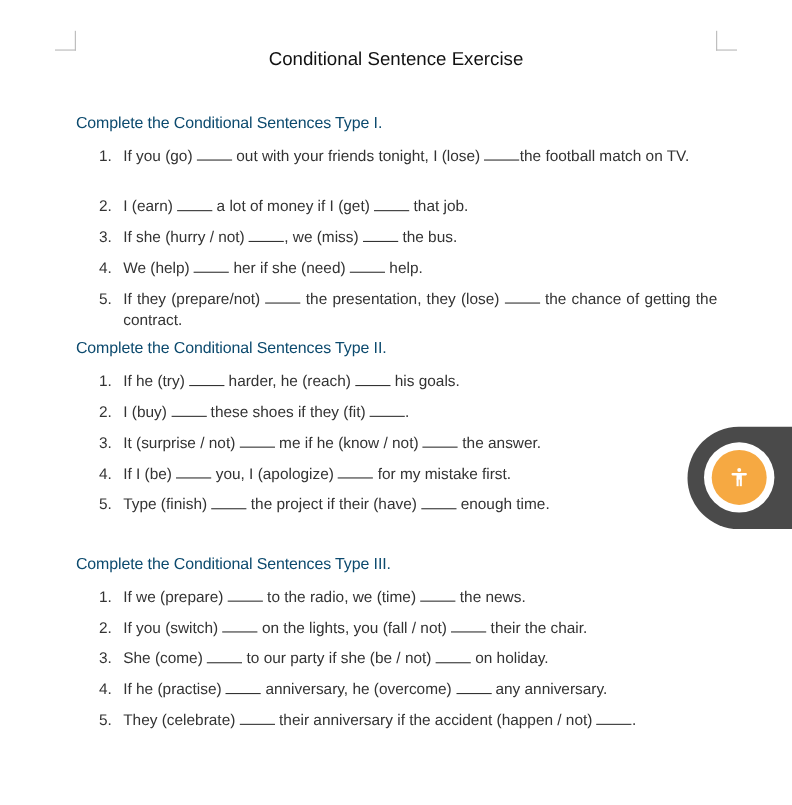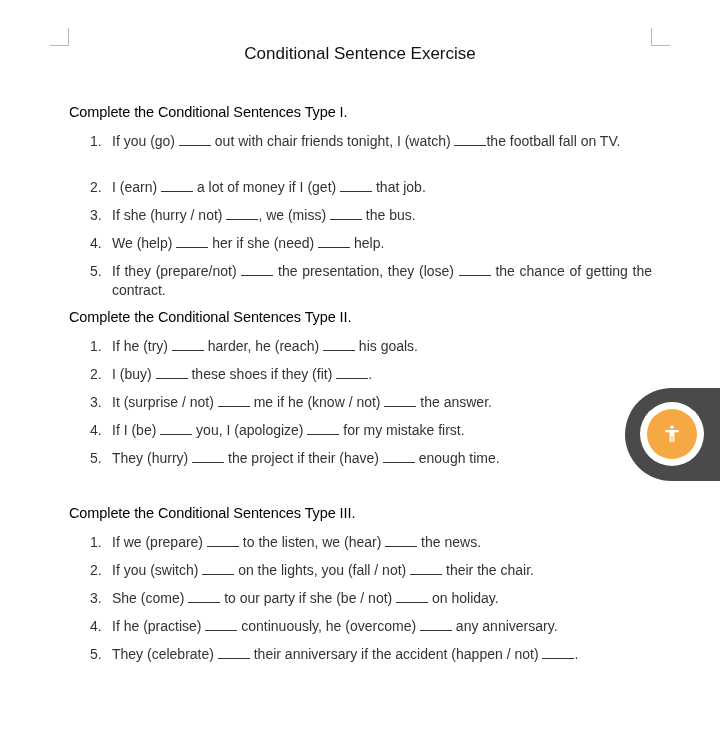--- a/index.html
+++ b/index.html
@@ -8,21 +8,21 @@
     font-family: "Liberation Sans", "DejaVu Sans", sans-serif; color: #2a2a2a;
   }
   .corner { position: absolute; width: 18px; height: 17px; border-color: #b8b8b8; border-style: solid; }
   .corner.left { left: 50px; top: 28px; border-width: 0 1px 1px 0; }
   .corner.right { left: 651px; top: 28px; border-width: 0 0 1px 1px; }
   .doc-title {
     position: absolute; left: 0; width: 720px; top: 44px; text-align: center;
     font-size: 17px; color: #111;
   }
   .section-heading {
-    position: absolute; left: 69px; font-size: 14.5px; color: #000000; letter-spacing: -0.1px;
+    position: absolute; left: 69px; font-size: 14.5px; color: #0c4a6e; letter-spacing: -0.1px;
   }
   .list { position: absolute; left: 0; width: 720px; margin: 0; padding: 0; list-style: none; }
   .item { position: absolute; left: 90px; width: 562px; font-size: 14px; line-height: 19px; color: #333; }
   .item .num { position: absolute; left: 0; top: 0; width: 18px; }
   .item .txt { display: block; margin-left: 22px; text-align: justify; text-align-last: left; }
   .item.wrap .txt { text-align: justify; }
   .blank { display: inline-block; border-bottom: 1px solid #333; width: 32px; height: 12px; vertical-align: baseline; }
   .a11y-pill {
     position: absolute; left: 625px; top: 388px; width: 110px; height: 93px;
     background: #4a4a4a; border-radius: 47px 0 0 47px;
@@ -41,21 +41,21 @@
 
 <div class="corner left"></div>
 <div class="corner right"></div>
 
 <div class="doc-title">Conditional Sentence Exercise</div>
 
 <div class="section-heading" style="top:104px">Complete the Conditional Sentences Type I.</div>
 <div class="list">
   <div class="item wrap" style="top:132px">
     <span class="num">1.</span>
-    <span class="txt"><span>If you (go) </span><span class="blank"></span><span> out with chair friends tonight, I (watch) </span><span class="blank"></span><span>the football fall on TV.</span></span>
+    <span class="txt"><span>If you (go) </span><span class="blank"></span><span> out with your friends tonight, I (lose) </span><span class="blank"></span><span>the football match on TV.</span></span>
   </div>
   <div class="item" style="top:178px">
     <span class="num">2.</span>
     <span class="txt"><span>I (earn) </span><span class="blank"></span><span> a lot of money if I (get) </span><span class="blank"></span><span> that job.</span></span>
   </div>
   <div class="item" style="top:206px">
     <span class="num">3.</span>
     <span class="txt"><span>If she (hurry / not) </span><span class="blank"></span><span>, we (miss) </span><span class="blank"></span><span> the bus.</span></span>
   </div>
   <div class="item" style="top:234px">
@@ -81,41 +81,41 @@
   <div class="item" style="top:393px">
     <span class="num">3.</span>
     <span class="txt"><span>It (surprise / not) </span><span class="blank"></span><span> me if he (know / not) </span><span class="blank"></span><span> the answer.</span></span>
   </div>
   <div class="item" style="top:421px">
     <span class="num">4.</span>
     <span class="txt"><span>If I (be) </span><span class="blank"></span><span> you, I (apologize) </span><span class="blank"></span><span> for my mistake first.</span></span>
   </div>
   <div class="item" style="top:449px">
     <span class="num">5.</span>
-    <span class="txt"><span>They (hurry) </span><span class="blank"></span><span> the project if their (have) </span><span class="blank"></span><span> enough time.</span></span>
+    <span class="txt"><span>Type (finish) </span><span class="blank"></span><span> the project if their (have) </span><span class="blank"></span><span> enough time.</span></span>
   </div>
 </div>
 
 <div class="section-heading" style="top:505px">Complete the Conditional Sentences Type III.</div>
 <div class="list">
   <div class="item" style="top:533px">
     <span class="num">1.</span>
-    <span class="txt"><span>If we (prepare) </span><span class="blank"></span><span> to the listen, we (hear) </span><span class="blank"></span><span> the news.</span></span>
+    <span class="txt"><span>If we (prepare) </span><span class="blank"></span><span> to the radio, we (time) </span><span class="blank"></span><span> the news.</span></span>
   </div>
   <div class="item" style="top:561px">
     <span class="num">2.</span>
     <span class="txt"><span>If you (switch) </span><span class="blank"></span><span> on the lights, you (fall / not) </span><span class="blank"></span><span> their the chair.</span></span>
   </div>
   <div class="item" style="top:589px">
     <span class="num">3.</span>
     <span class="txt"><span>She (come) </span><span class="blank"></span><span> to our party if she (be / not) </span><span class="blank"></span><span> on holiday.</span></span>
   </div>
   <div class="item" style="top:617px">
     <span class="num">4.</span>
-    <span class="txt"><span>If he (practise) </span><span class="blank"></span><span> continuously, he (overcome) </span><span class="blank"></span><span> any anniversary.</span></span>
+    <span class="txt"><span>If he (practise) </span><span class="blank"></span><span> anniversary, he (overcome) </span><span class="blank"></span><span> any anniversary.</span></span>
   </div>
   <div class="item" style="top:645px">
     <span class="num">5.</span>
     <span class="txt"><span>They (celebrate) </span><span class="blank"></span><span> their anniversary if the accident (happen / not) </span><span class="blank"></span><span>.</span></span>
   </div>
 </div>
 
 <div class="a11y-pill"></div>
 <div class="a11y-ring">
   <div class="a11y-btn">

